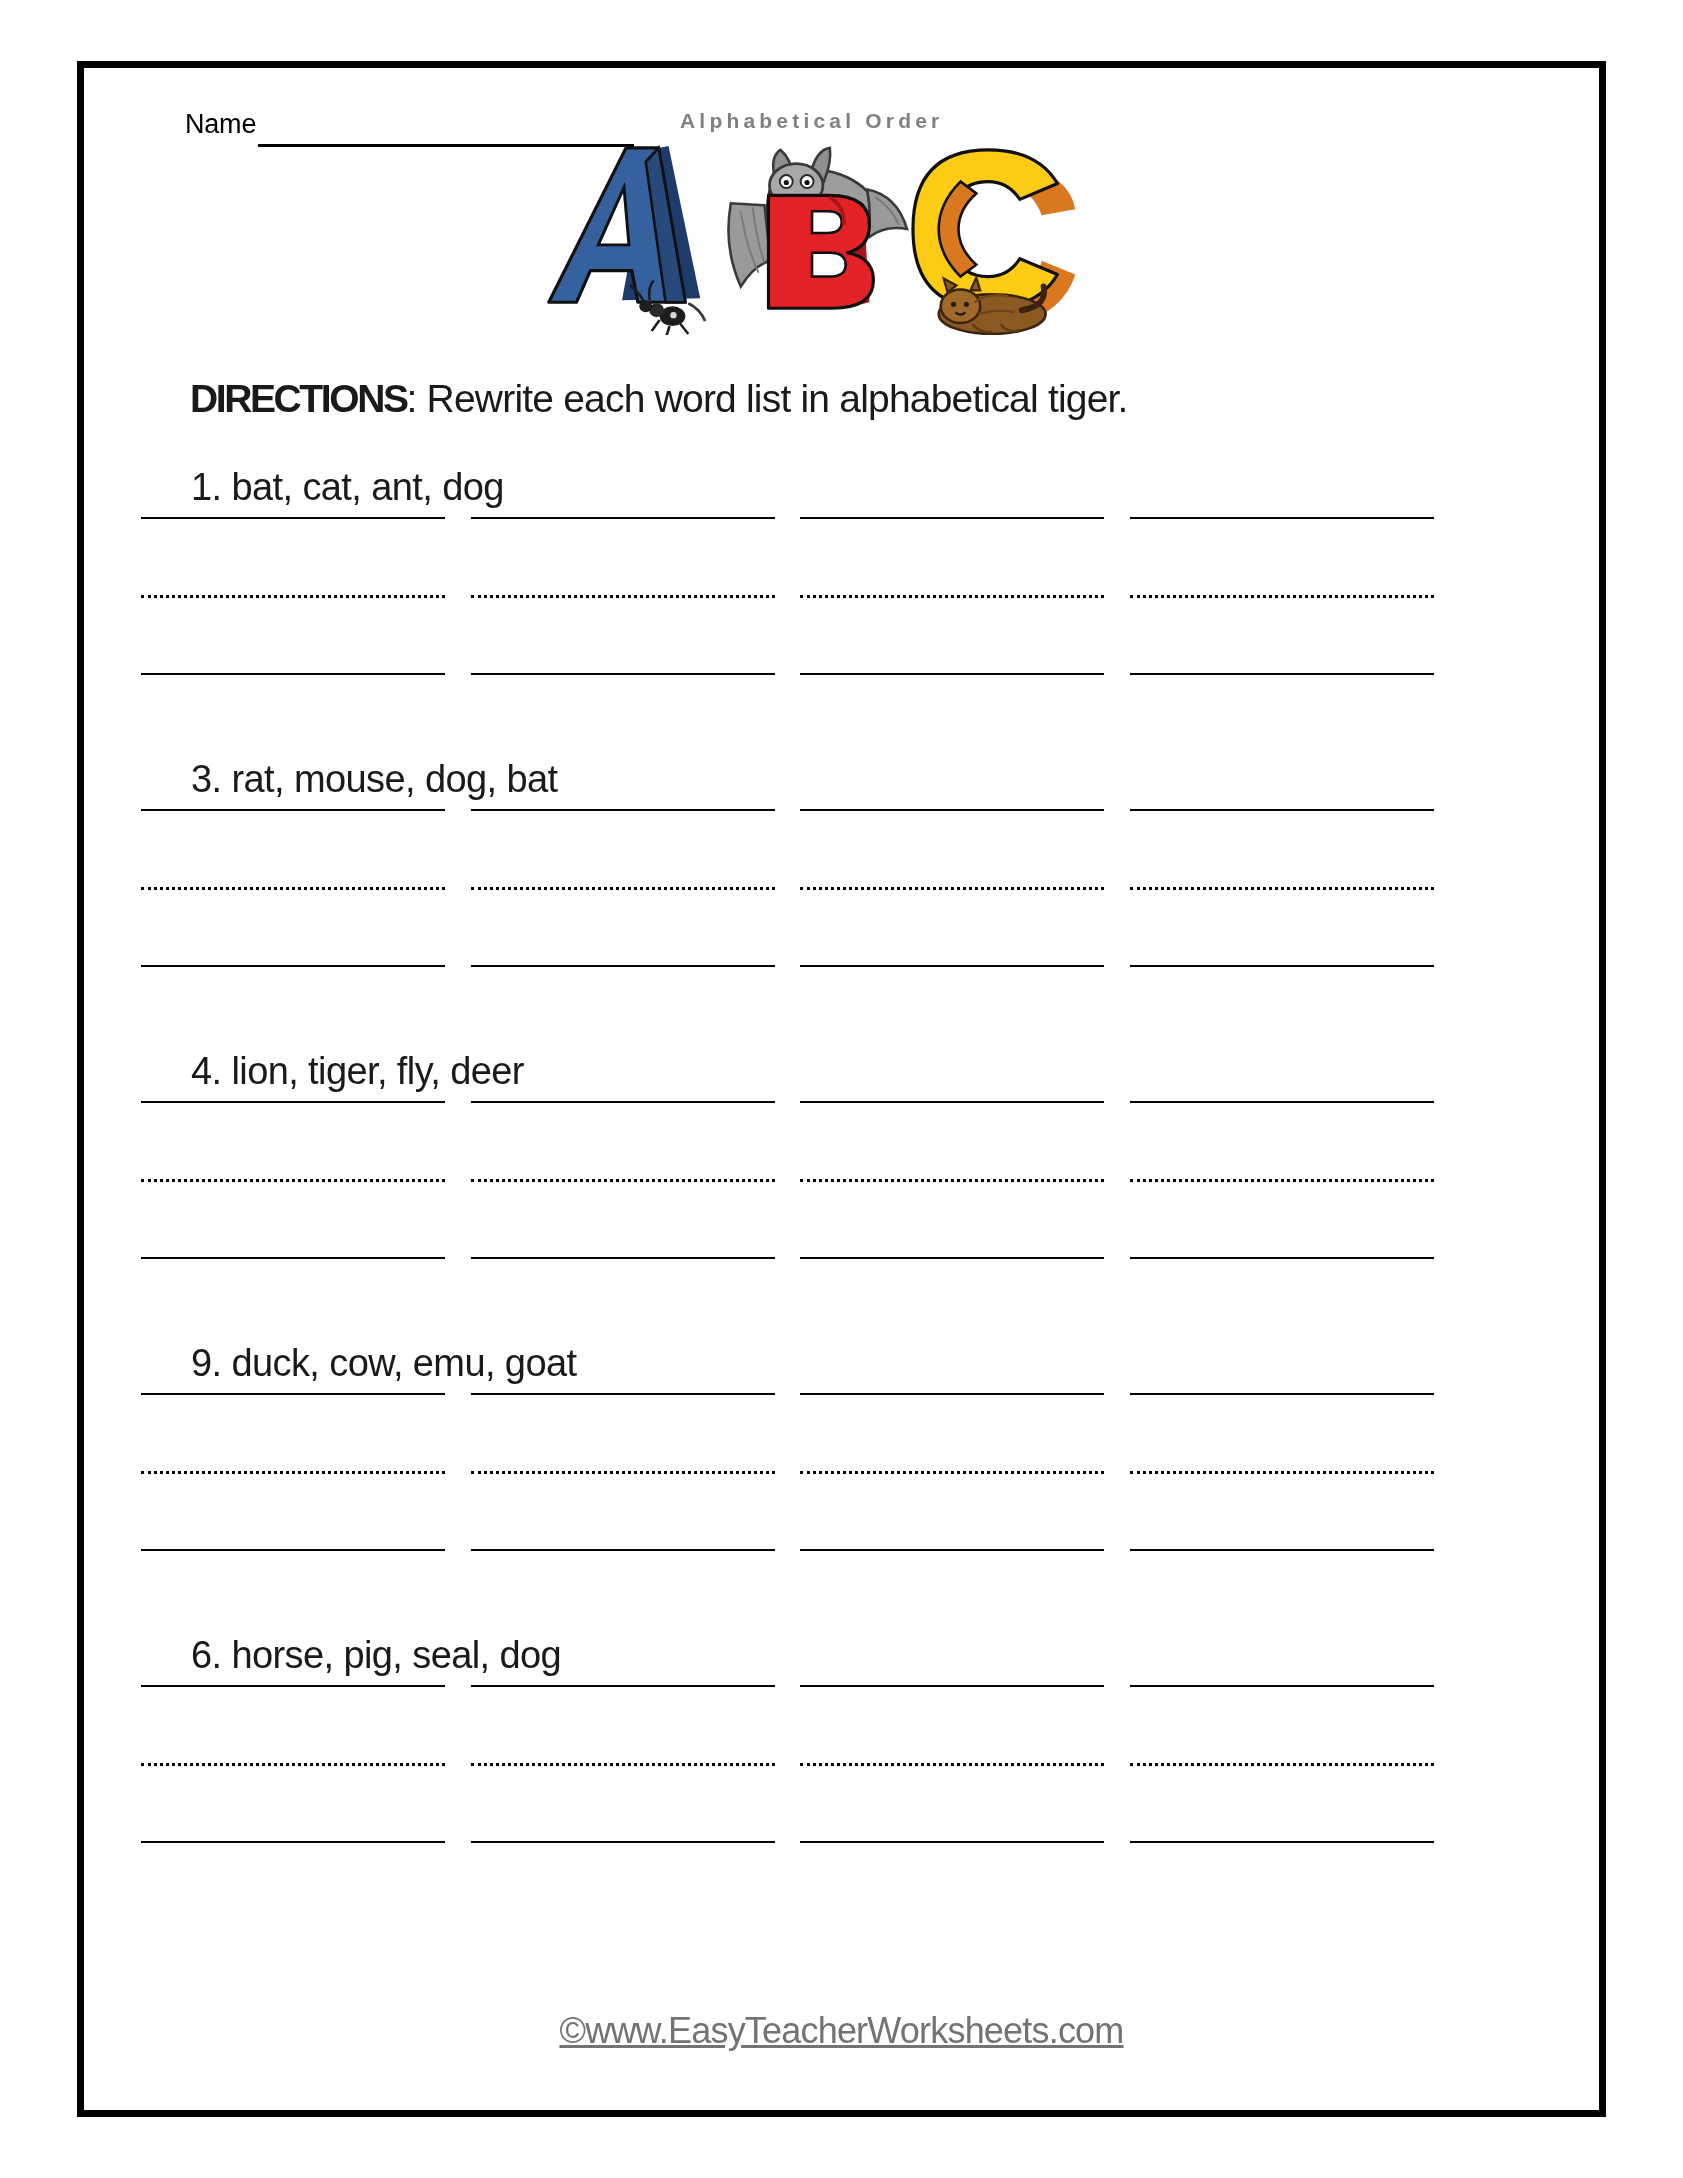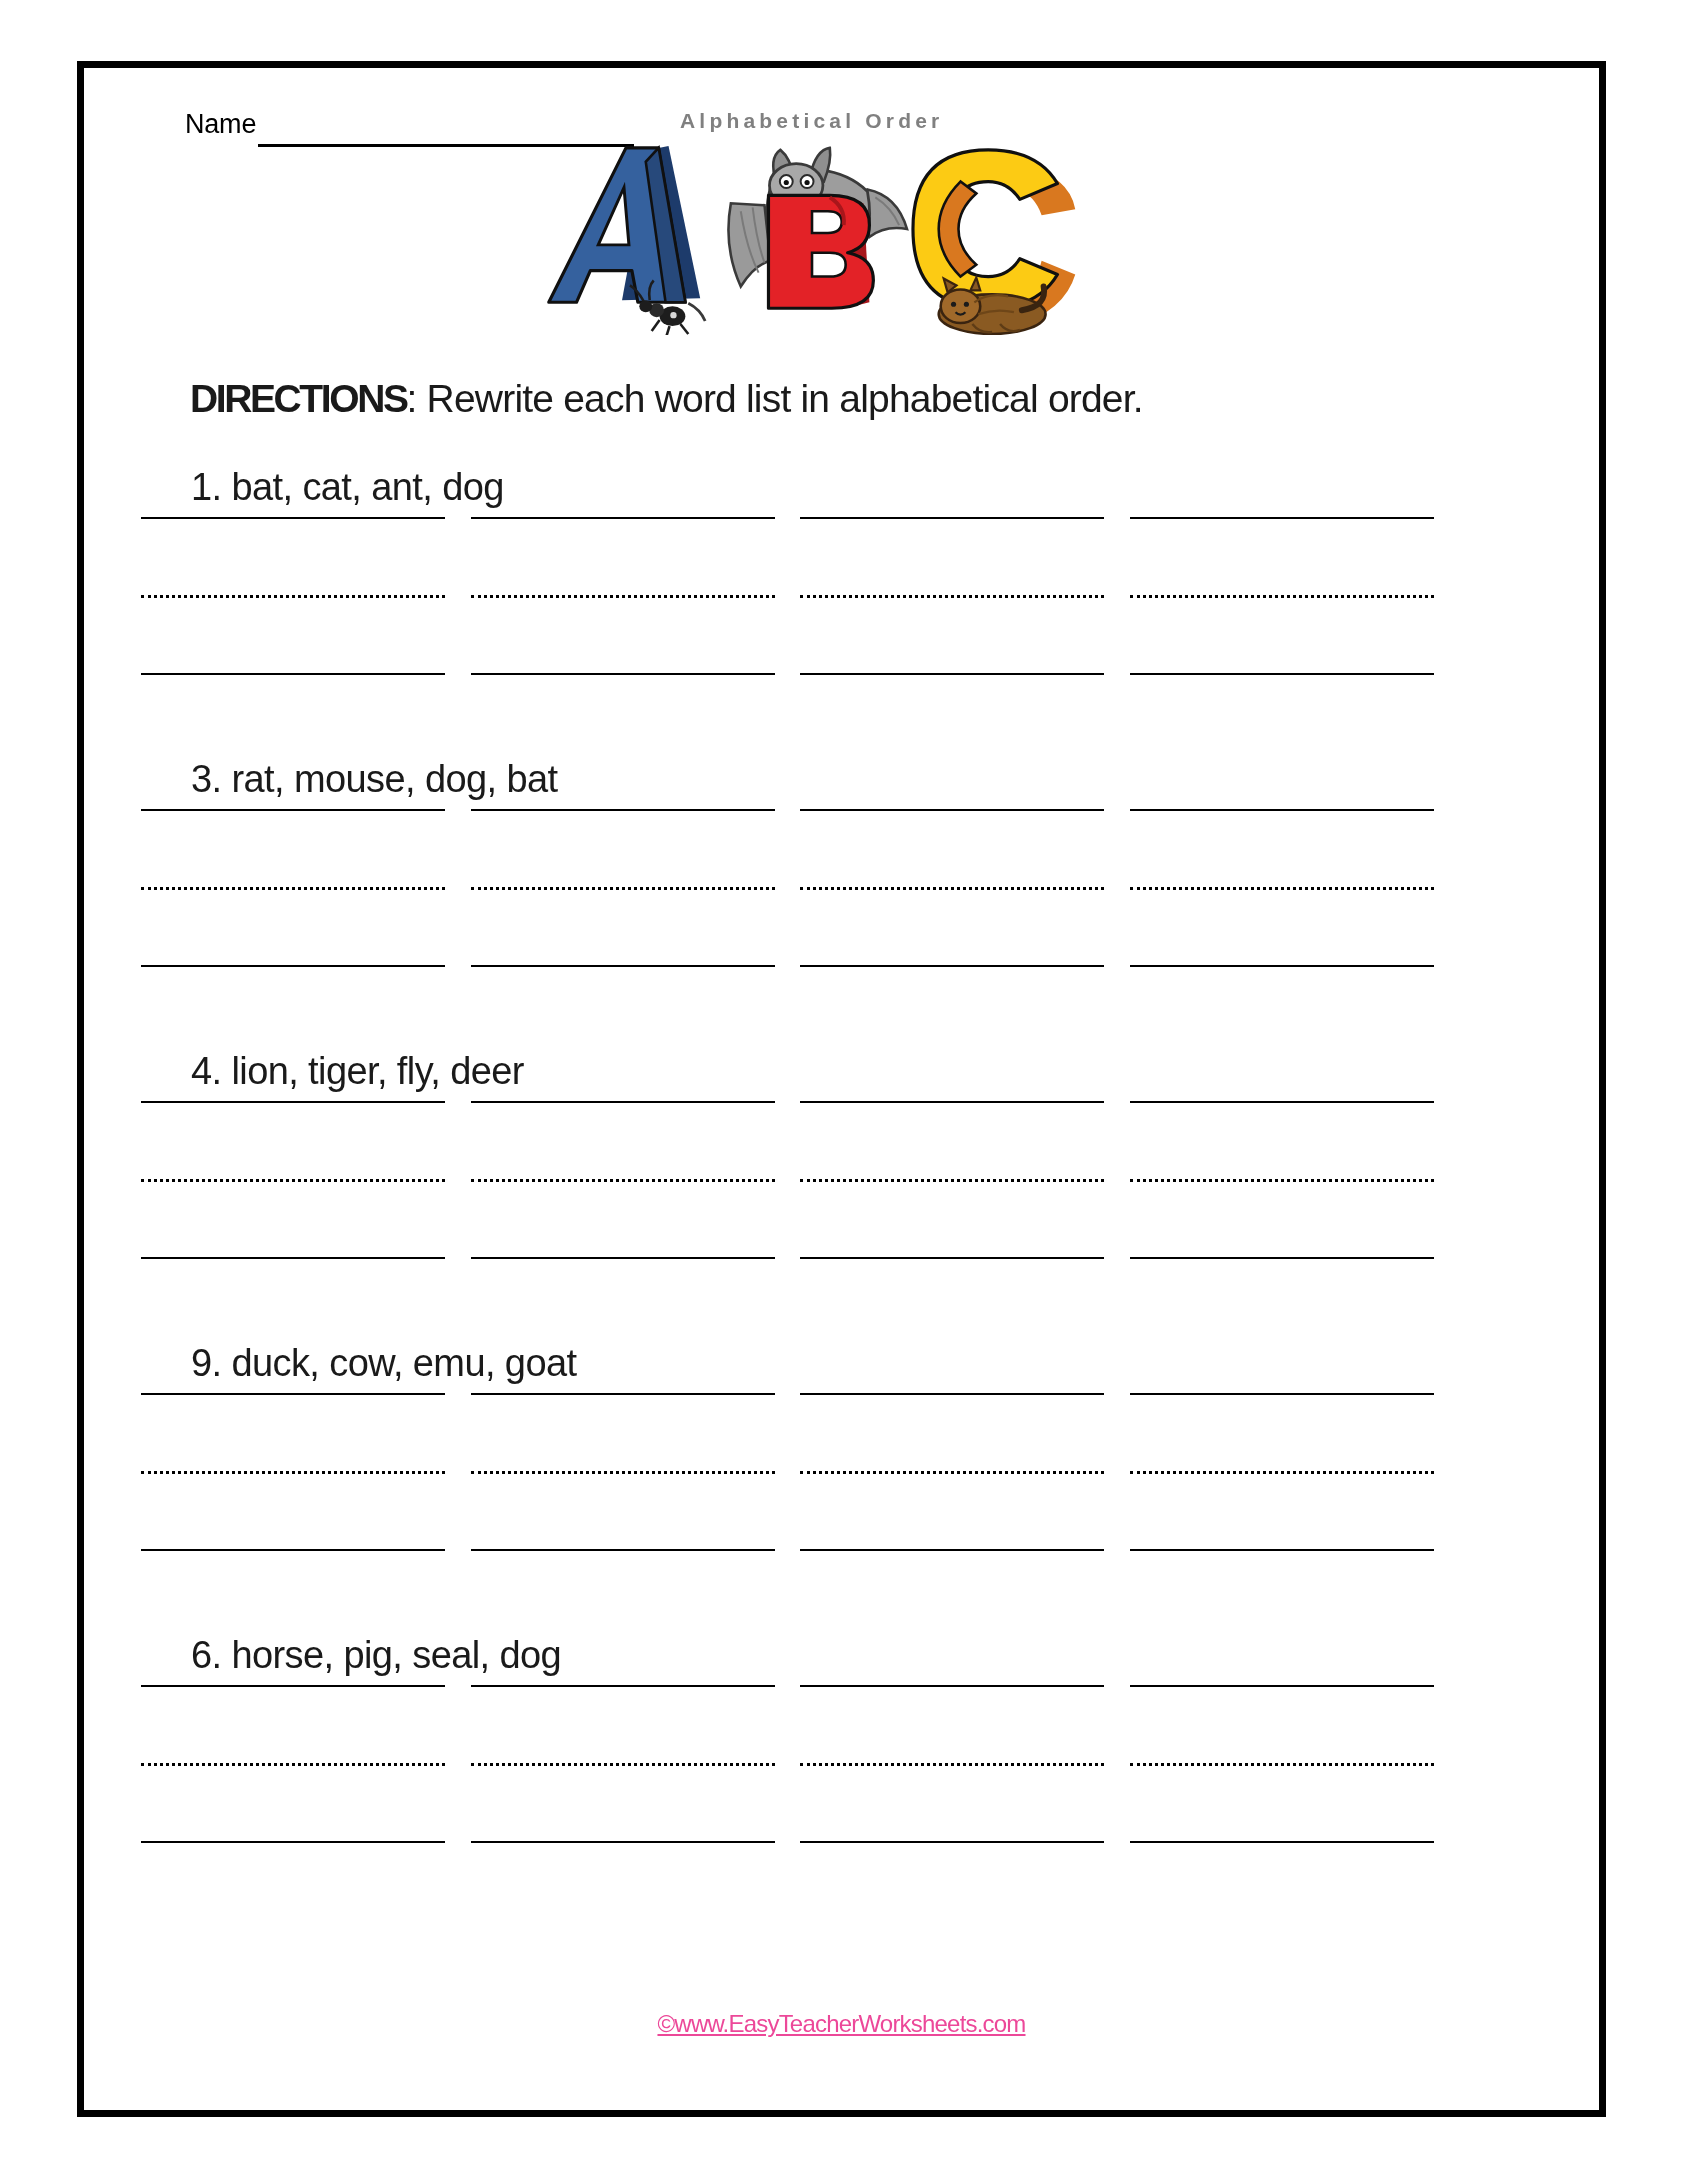--- a/index.html
+++ b/index.html
@@ -162,22 +162,22 @@
 
   
   #footer {
     position: absolute;
     left: 0;
     top: 1935px;
     width: 1501px;
     text-align: center;
   }
   #footer-link {
-    font-size: 24px;
-    color: #ec4899;
+    font-size: 36px;
+    color: #737373;
     text-decoration: underline;
     font-family: "Liberation Sans", sans-serif;
     letter-spacing: -0.8px;
   }
 </style>
 </head>
 <body>
 
 <div id="page">
   <div id="sheet-border"></div>
@@ -268,21 +268,21 @@
             <path d="M433 182 q5 5 10 0" stroke="#1b1b1b" stroke-width="2.2" fill="none"></path>
             <path d="M500 180 q26 -4 22 -24" stroke="#3a2410" stroke-width="6" fill="none" stroke-linecap="round"></path>
             <path d="M450 194 q8 10 20 8 M478 194 q8 10 20 6" stroke="#5e3c16" stroke-width="2.4" fill="none"></path>
             <path d="M452 172 q14 -10 34 -6 M456 184 q18 -6 36 -2" stroke="#6e4618" stroke-width="2.2" fill="none"></path>
           </g>
         </g>
       </svg>
     </div>
 
     <div id="directions">
-      <span class="bold">DIRECTIONS</span><span>: </span><span>Rewrite each word list in alphabetical order.</span>
+      <span class="bold">DIRECTIONS</span><span>: </span><span>Rewrite each word list in alphabetical tiger.</span>
     </div>
 
     <div class="problem" style="top:391px">
       <div class="prompt">1. bat, cat, ant, dog</div>
       <div class="lines-row">
         <div class="line-col c0">
           <div class="rule-top"></div>
           <div class="rule-mid"></div>
           <div class="rule-bottom"></div>
         </div>

